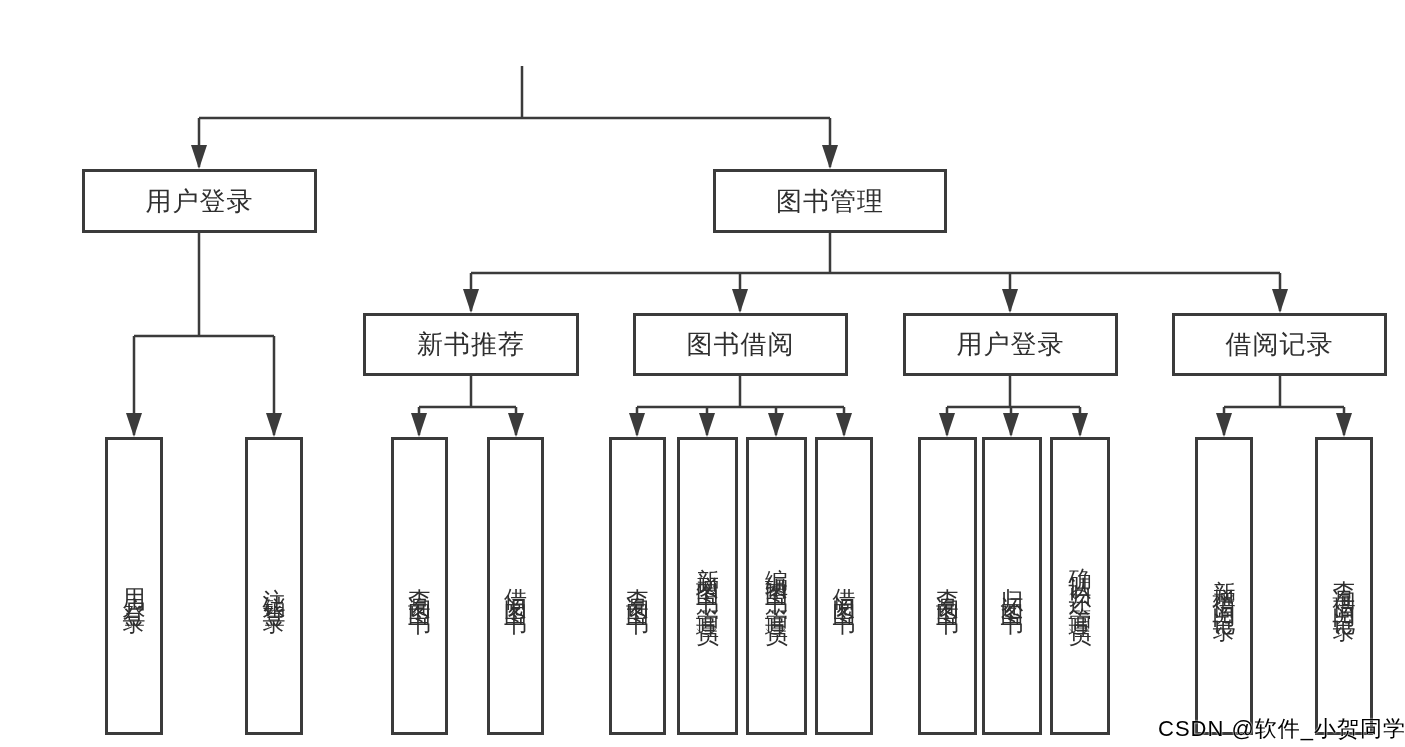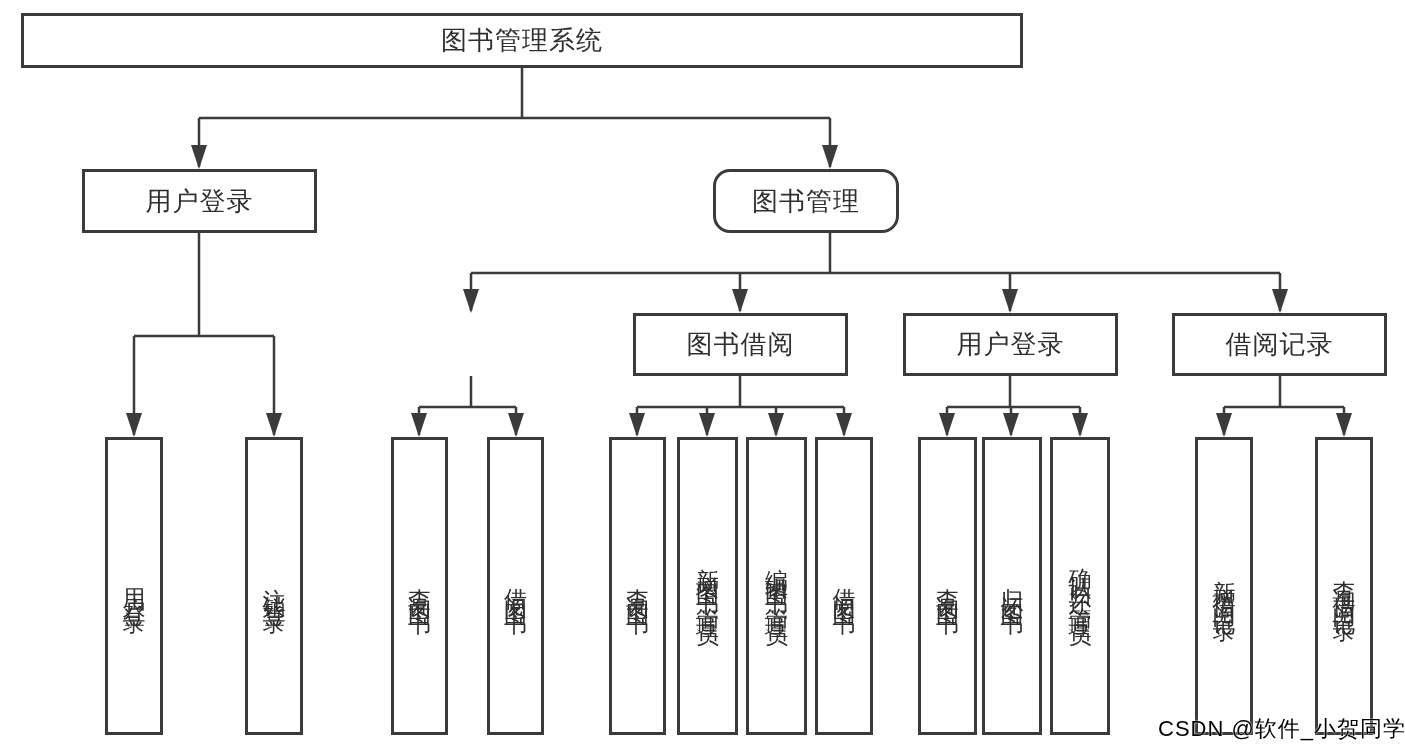--- a/index.html
+++ b/index.html
@@ -73,31 +73,31 @@
       <polygon points="1003,413 1019,413 1011,437"></polygon>
       <polygon points="1072,413 1088,413 1080,437"></polygon>
     </g>
     <g>
       <path d="M1280,376 V407 M1224,407 H1344 M1224,407 V435 M1344,407 V435"></path>
       <polygon points="1216,413 1232,413 1224,437"></polygon>
       <polygon points="1336,413 1352,413 1344,437"></polygon>
     </g>
   </svg>
 
-  <div class="box hbox" style="left:21px; top:13px; width:1002px; height:55px;">
-    <span>图书管理系统</span>
-  </div>
 
   <div class="box hbox" style="left:82px; top:169px; width:235px; height:64px;">
     <span>用户登录</span>
   </div>
-  <div class="box hbox" style="left:713px; top:169px; width:186px; height:64px;border-radius:17px;">
+  <div class="box hbox" style="left:713px; top:169px; width:234px; height:64px;">
     <span>图书管理</span>
   </div>
 
+  <div class="box hbox" style="left:363px; top:313px; width:216px; height:63px;">
+    <span>新书推荐</span>
+  </div>
   <div class="box hbox" style="left:633px; top:313px; width:215px; height:63px;align-items:center;">
     <span>图书借阅</span>
   </div>
   <div class="box hbox" style="left:903px; top:313px; width:215px; height:63px;">
     <span>用户登录</span>
   </div>
   <div class="box hbox" style="left:1172px; top:313px; width:215px; height:63px;">
     <span>借阅记录</span>
   </div>
 

